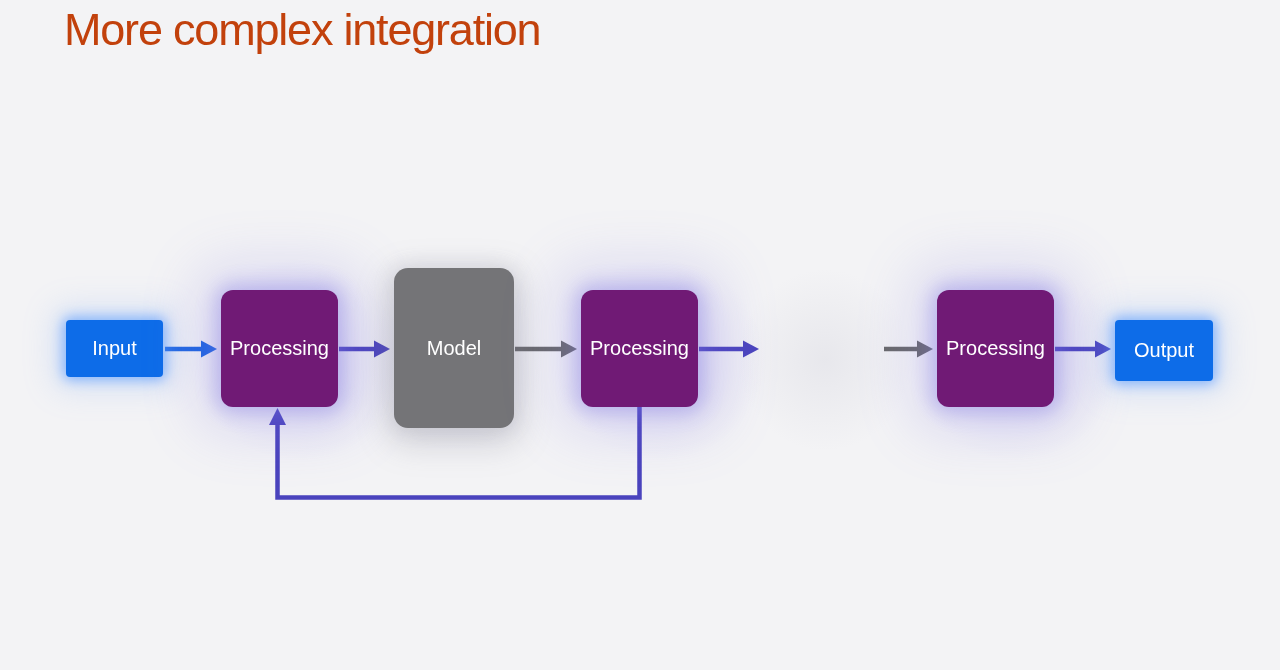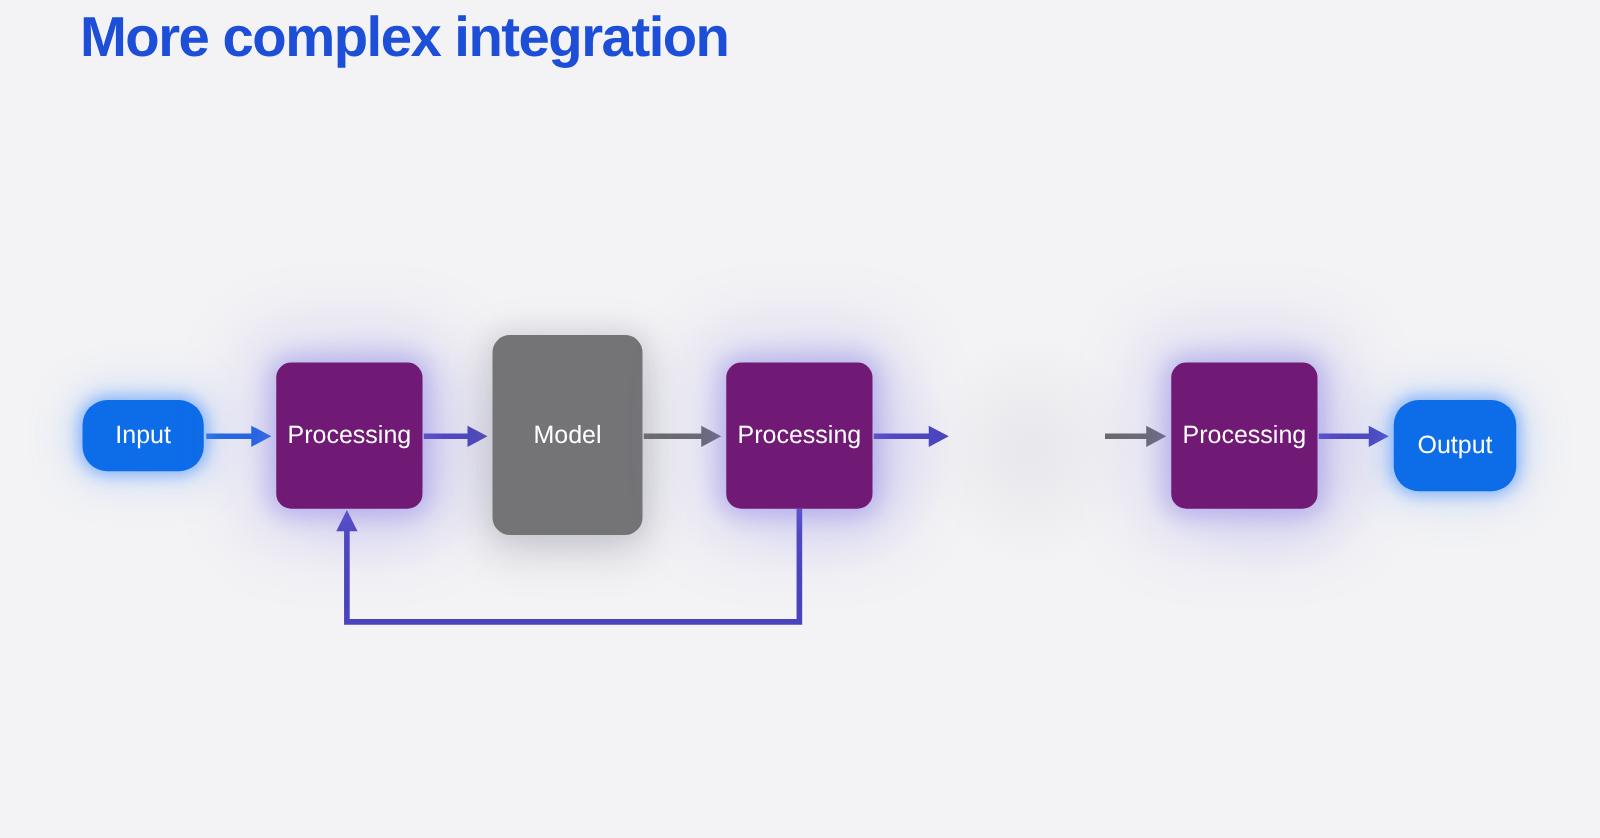--- a/index.html
+++ b/index.html
@@ -12,23 +12,23 @@
     background: #f3f3f5;
     overflow: hidden;
   }
 
   .page-title {
     position: absolute;
     left: 64px;
     top: 4px;
     margin: 0;
     font-size: 45px;
-    font-weight: 700;
+    font-weight: 400;
     letter-spacing: -1.2px;
-    color: #1d4ed8;
+    color: #c2410c;
     font-family: "Liberation Sans", sans-serif;
   }
 
   
   .ambient {
     position: absolute;
     pointer-events: none;
   }
   .ambient-1 {
     left: 150px; top: 215px; width: 300px; height: 290px;
@@ -57,21 +57,21 @@
     align-items: center;
     justify-content: center;
     color: #ffffff;
     font-size: 20px;
     font-weight: 400;
     text-align: center;
   }
 
   .node-io {
     background: #0d6ce8;
-    border-radius: 20px;
+    border-radius: 4px;
     box-shadow: 0 0 13px 3px rgba(70,145,255,0.60),
                 0 0 32px 12px rgba(120,165,250,0.22);
   }
 
   .node-processing {
     background: #701a75;
     border-radius: 12px;
     box-shadow: 0 0 18px 6px rgba(122,112,226,0.35),
                 0 0 55px 26px rgba(132,122,230,0.20);
   }
@@ -83,21 +83,21 @@
                 0 0 18px 4px rgba(140,140,160,0.14);
   }
 
   
   #node-input        { left:  66px; top: 320px; width:  97px; height: 57px; }
   #node-processing-1 { left: 221px; top: 290px; width: 117px; height: 117px; }
   #node-model-1      { left: 394px; top: 268px; width: 120px; height: 160px; }
   #node-processing-2 { left: 581px; top: 290px; width: 117px; height: 117px; }
   #node-model-2      { left: 763px; top: 268px; width: 120px; height: 160px; }
   #node-processing-3 { left: 937px; top: 290px; width: 117px; height: 117px; }
-  #node-output       { left: 1115px; top: 320px; width:  98px; height: 73px; }
+  #node-output       { left: 1115px; top: 320px; width:  98px; height: 61px; }
 
   .arrow-layer {
     position: absolute;
     left: 0; top: 0;
     width: 1280px;
     height: 670px;
     pointer-events: none;
   }
 </style>
 </head>

